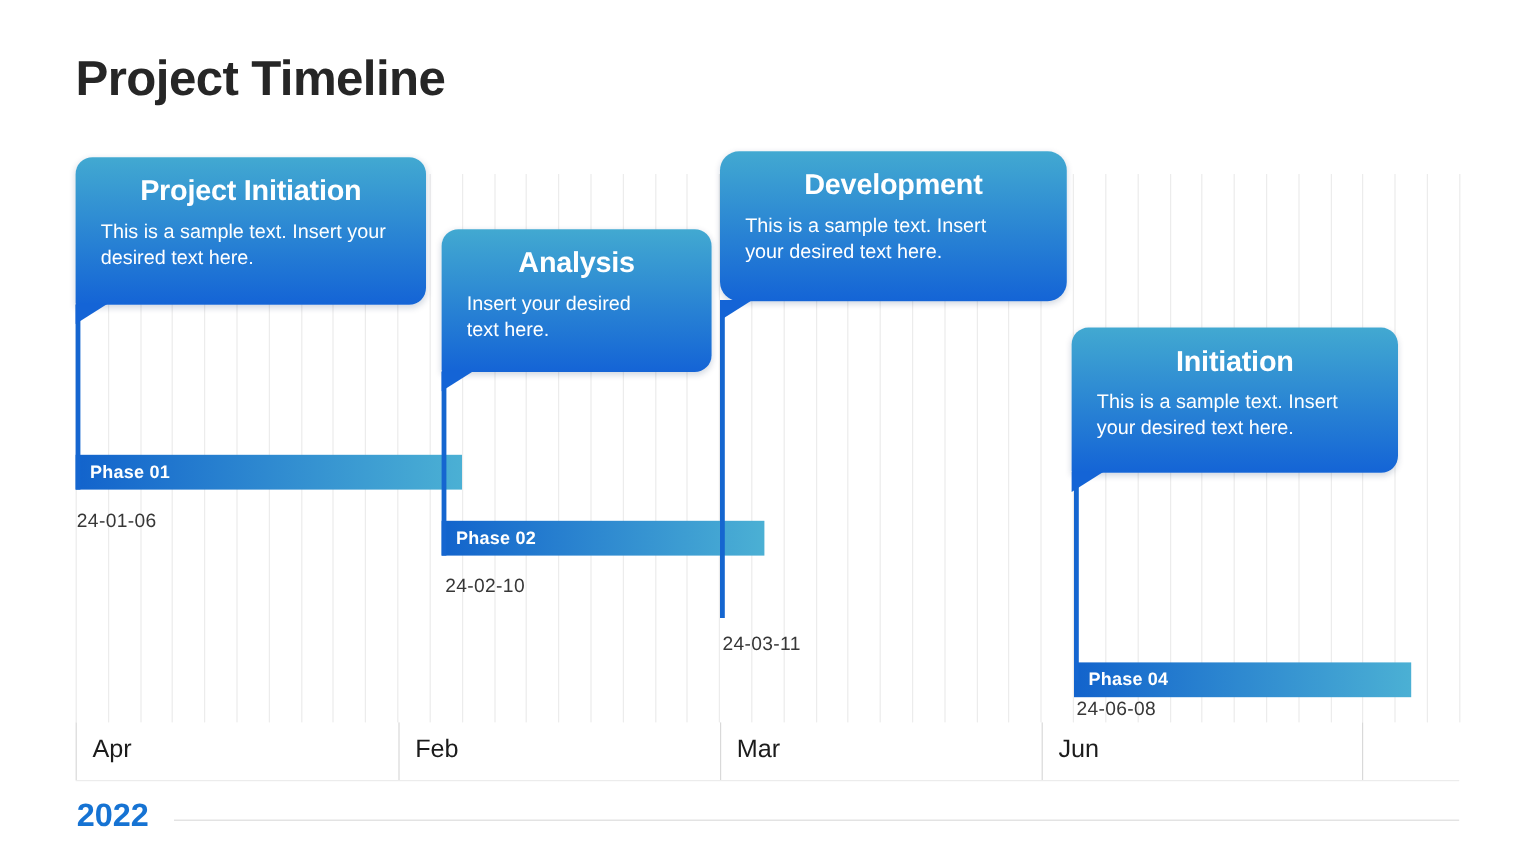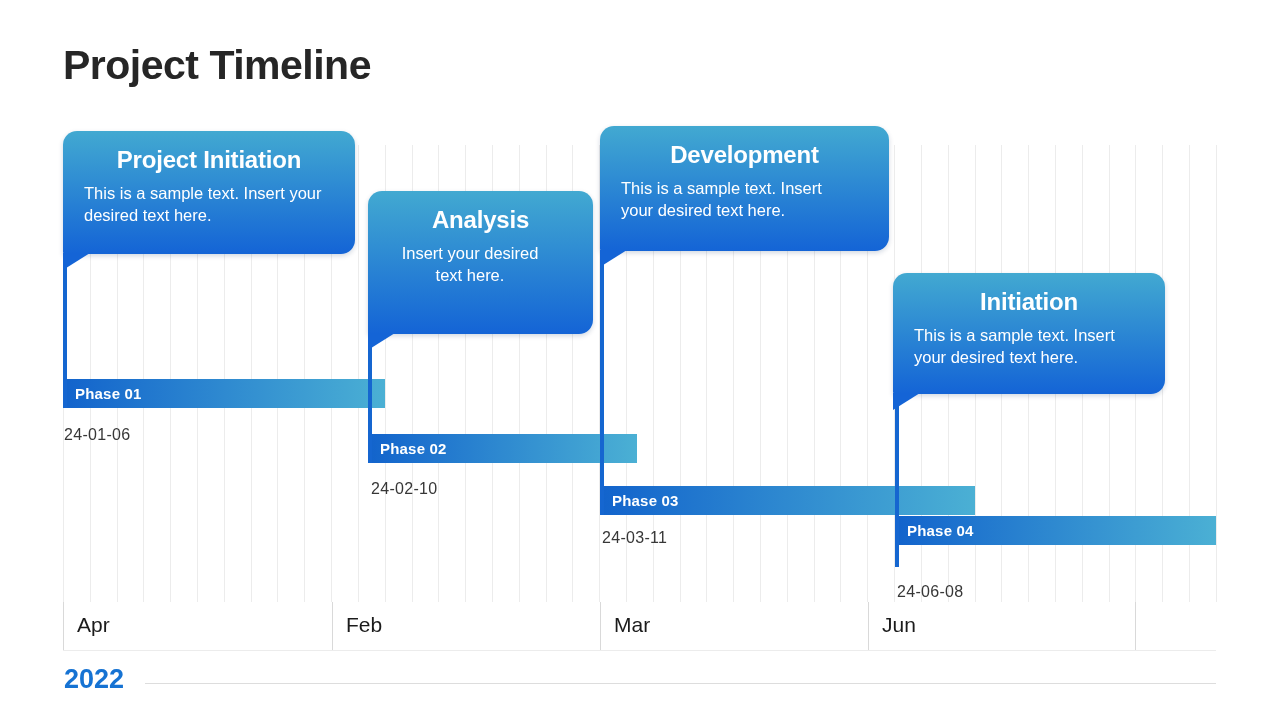--- a/index.html
+++ b/index.html
@@ -37,42 +37,42 @@
     background:linear-gradient(180deg,var(--blue-light) 0%,var(--blue-dark) 100%);
     box-shadow:0 2px 5px rgba(0,40,90,0.18);box-sizing:border-box;padding:14px 21px 0 21px;z-index:4;
   }
   .callout-tail{
     position:absolute;left:0;bottom:-16px;width:0;height:0;
     border-top:17px solid var(--blue-dark);border-right:27px solid transparent;
   }
   .callout-title{margin:0;font-size:24px;font-weight:700;line-height:1.25;letter-spacing:-0.2px;text-align:center;}
   .callout-body{margin:7px 0 0 0;font-size:16.5px;line-height:1.36;font-weight:400;}
   .c1{left:63px;top:131px;width:292px;height:123px;}
-  .c2{left:368px;top:191px;width:225px;height:143px;}
-  .c2 .callout-body{max-width:162px;text-align:center;}
-  .c3{left:600px;top:126px;width:289px;height:125px;}
+  .c2{left:368px;top:191px;width:225px;height:119px;}
+  .c2 .callout-body{max-width:162px;}
+  .c3{left:600px;top:126px;width:289px;height:125px;border-radius:16px;}
   .c3 .callout-body{max-width:236px;}
   .c4{left:893px;top:273px;width:272px;height:121px;}
   .c4 .callout-body{max-width:232px;}
   
   .connector{position:absolute;width:4px;background:var(--connector);z-index:3;}
   .k1{left:63px;top:254px;height:154px;}
   .k2{left:368px;top:310px;height:153px;}
   .k3{left:600px;top:251px;height:264px;}
   .k4{left:895px;top:394px;height:173px;}
   
   .bar{
     position:absolute;height:29px;z-index:2;display:flex;align-items:center;
     background:linear-gradient(90deg,var(--bar-start) 0%,var(--bar-end) 100%);
     color:#fff;font-size:15px;font-weight:700;padding-left:12px;box-sizing:border-box;letter-spacing:0.2px;
   }
   .b1{left:63px;top:379px;width:322px;}
   .b2{left:368px;top:434px;width:269px;}
   .b3{left:600px;top:486px;width:375px;}
-  .b4{left:895px;top:516px;width:321px;}
+  .b4{left:895px;top:552px;width:281px;}
   
   .bar-date{position:absolute;font-size:16px;color:var(--date-text);letter-spacing:0.3px;}
   .d1{left:64px;top:426px;}
   .d2{left:371px;top:480px;}
   .d3{left:602px;top:529px;}
   .d4{left:897px;top:583px;}
   
   .year{position:absolute;left:64px;top:664px;font-size:27px;font-weight:700;color:var(--year-text);}
   .footer-line{position:absolute;left:145px;top:683px;width:1071px;height:1px;background:var(--footer-line);}
 </style>
@@ -158,23 +158,20 @@
   <div class="connector k2"></div>
   <div class="connector k3"></div>
   <div class="connector k4"></div>
 
   <div class="bar b1">
     <span>Phase 01</span>
   </div>
   <div class="bar b2">
     <span>Phase 02</span>
   </div>
-  <div class="bar b3">
-    <span>Phase 03</span>
-  </div>
   <div class="bar b4">
     <span>Phase 04</span>
   </div>
 
   <div class="bar-date d1">24-01-06</div>
   <div class="bar-date d2">24-02-10</div>
   <div class="bar-date d3">24-03-11</div>
   <div class="bar-date d4">24-06-08</div>
 
   <div class="month-band">

